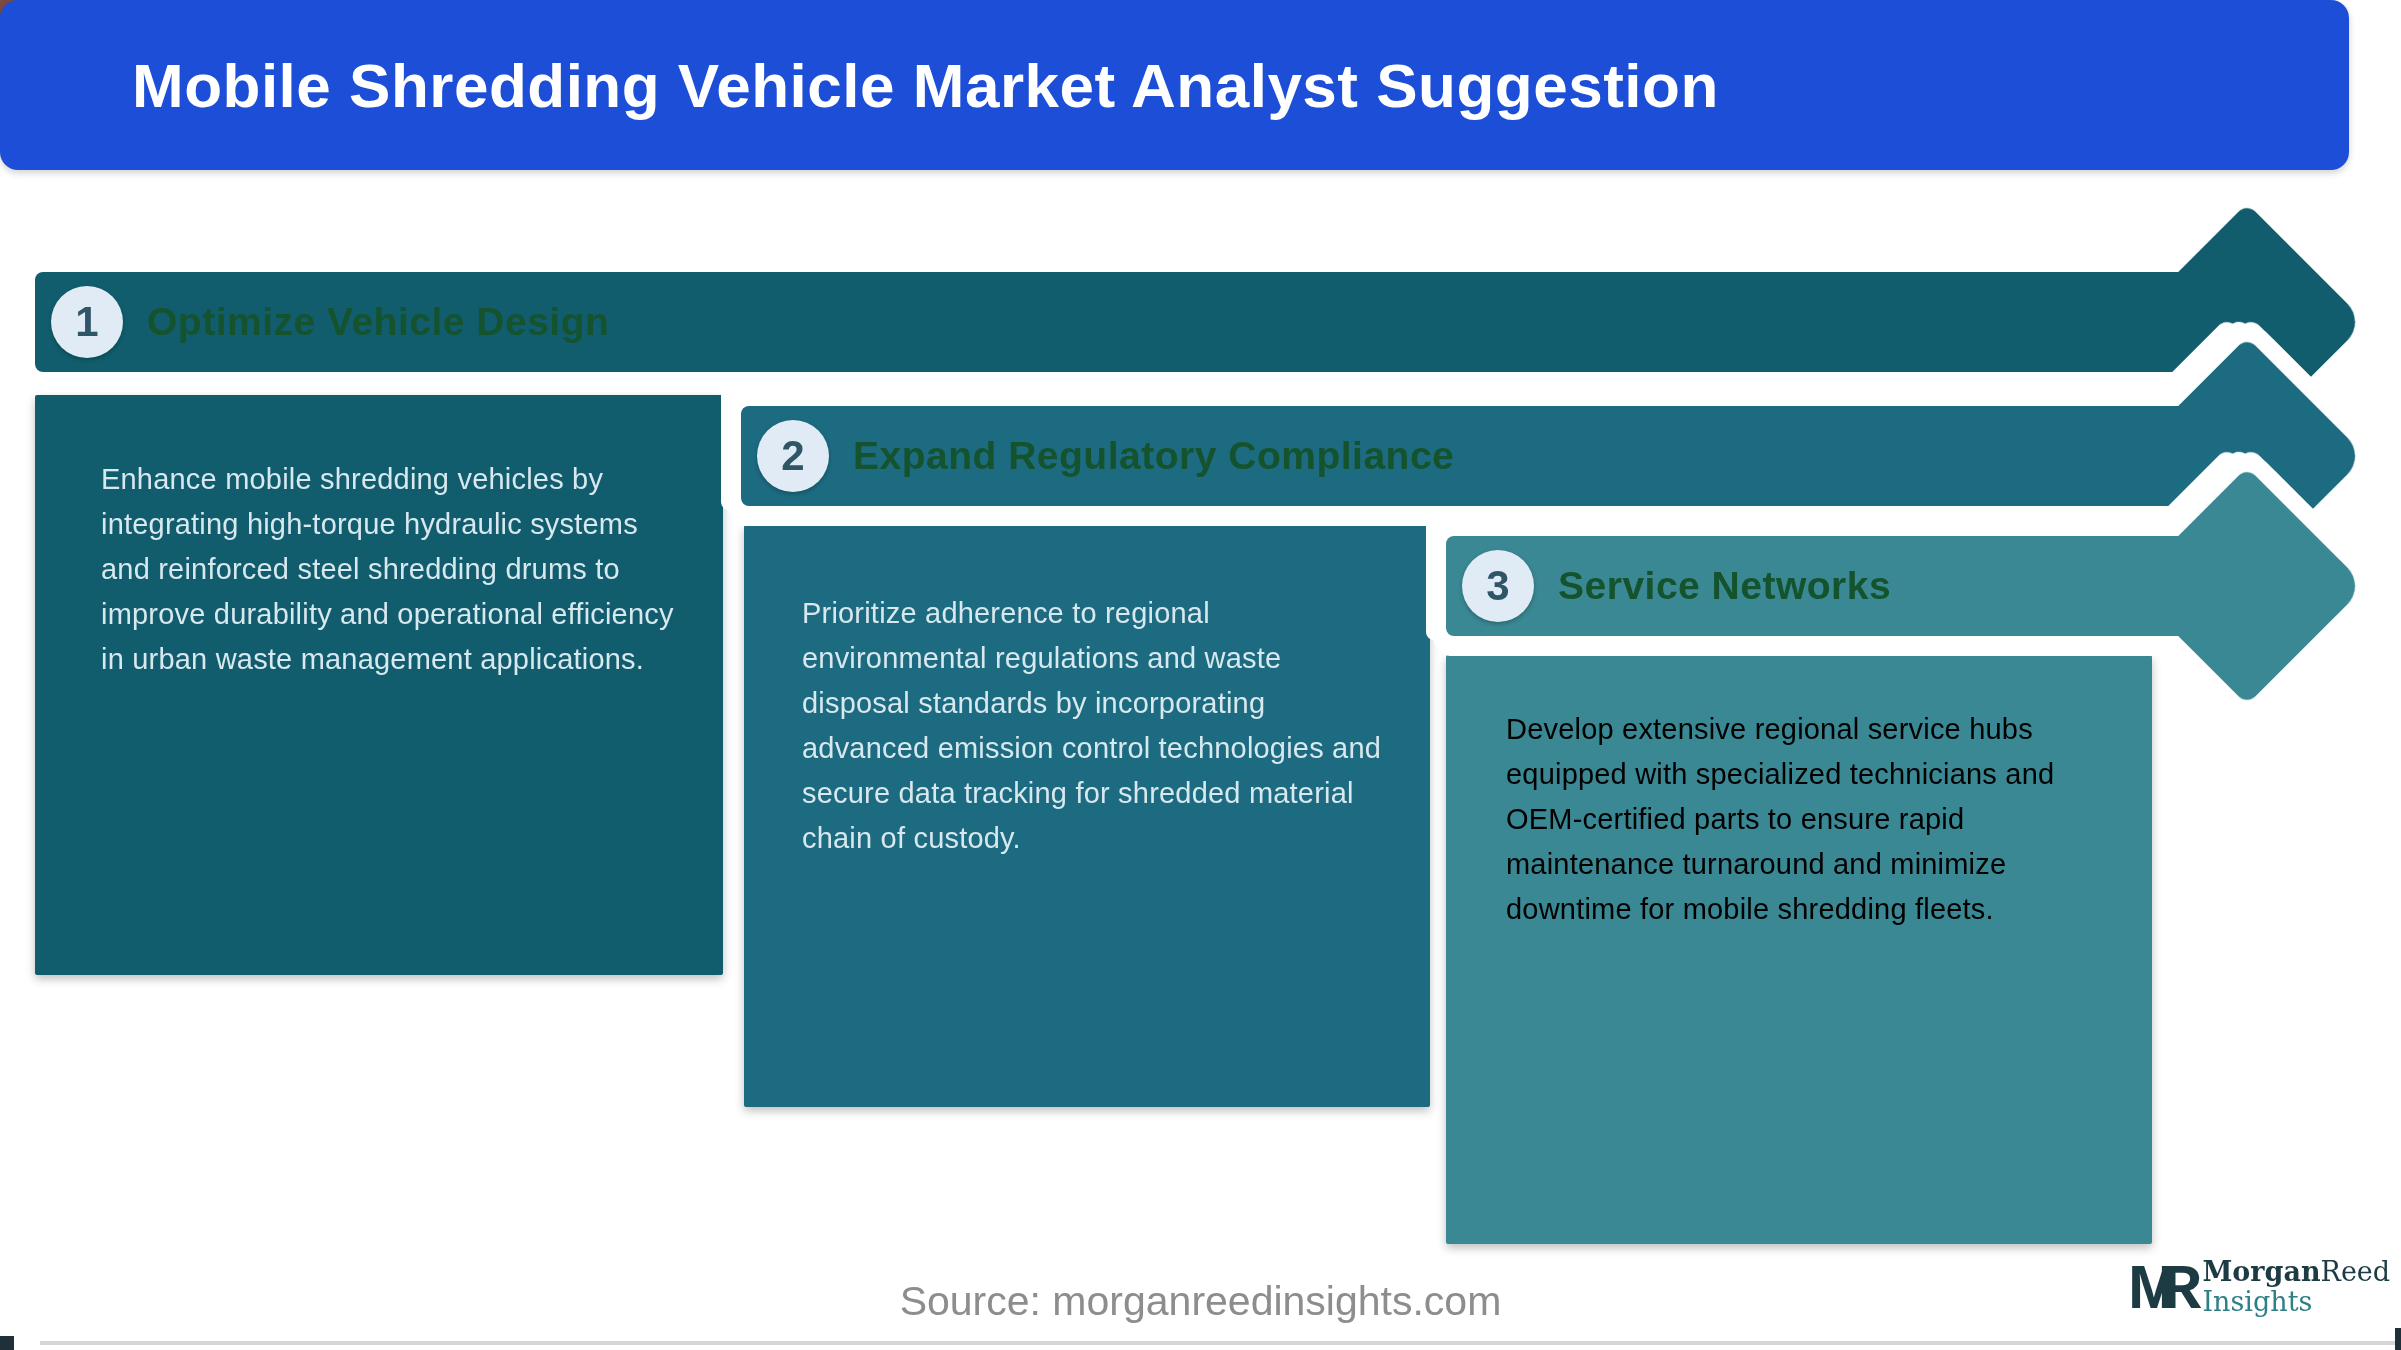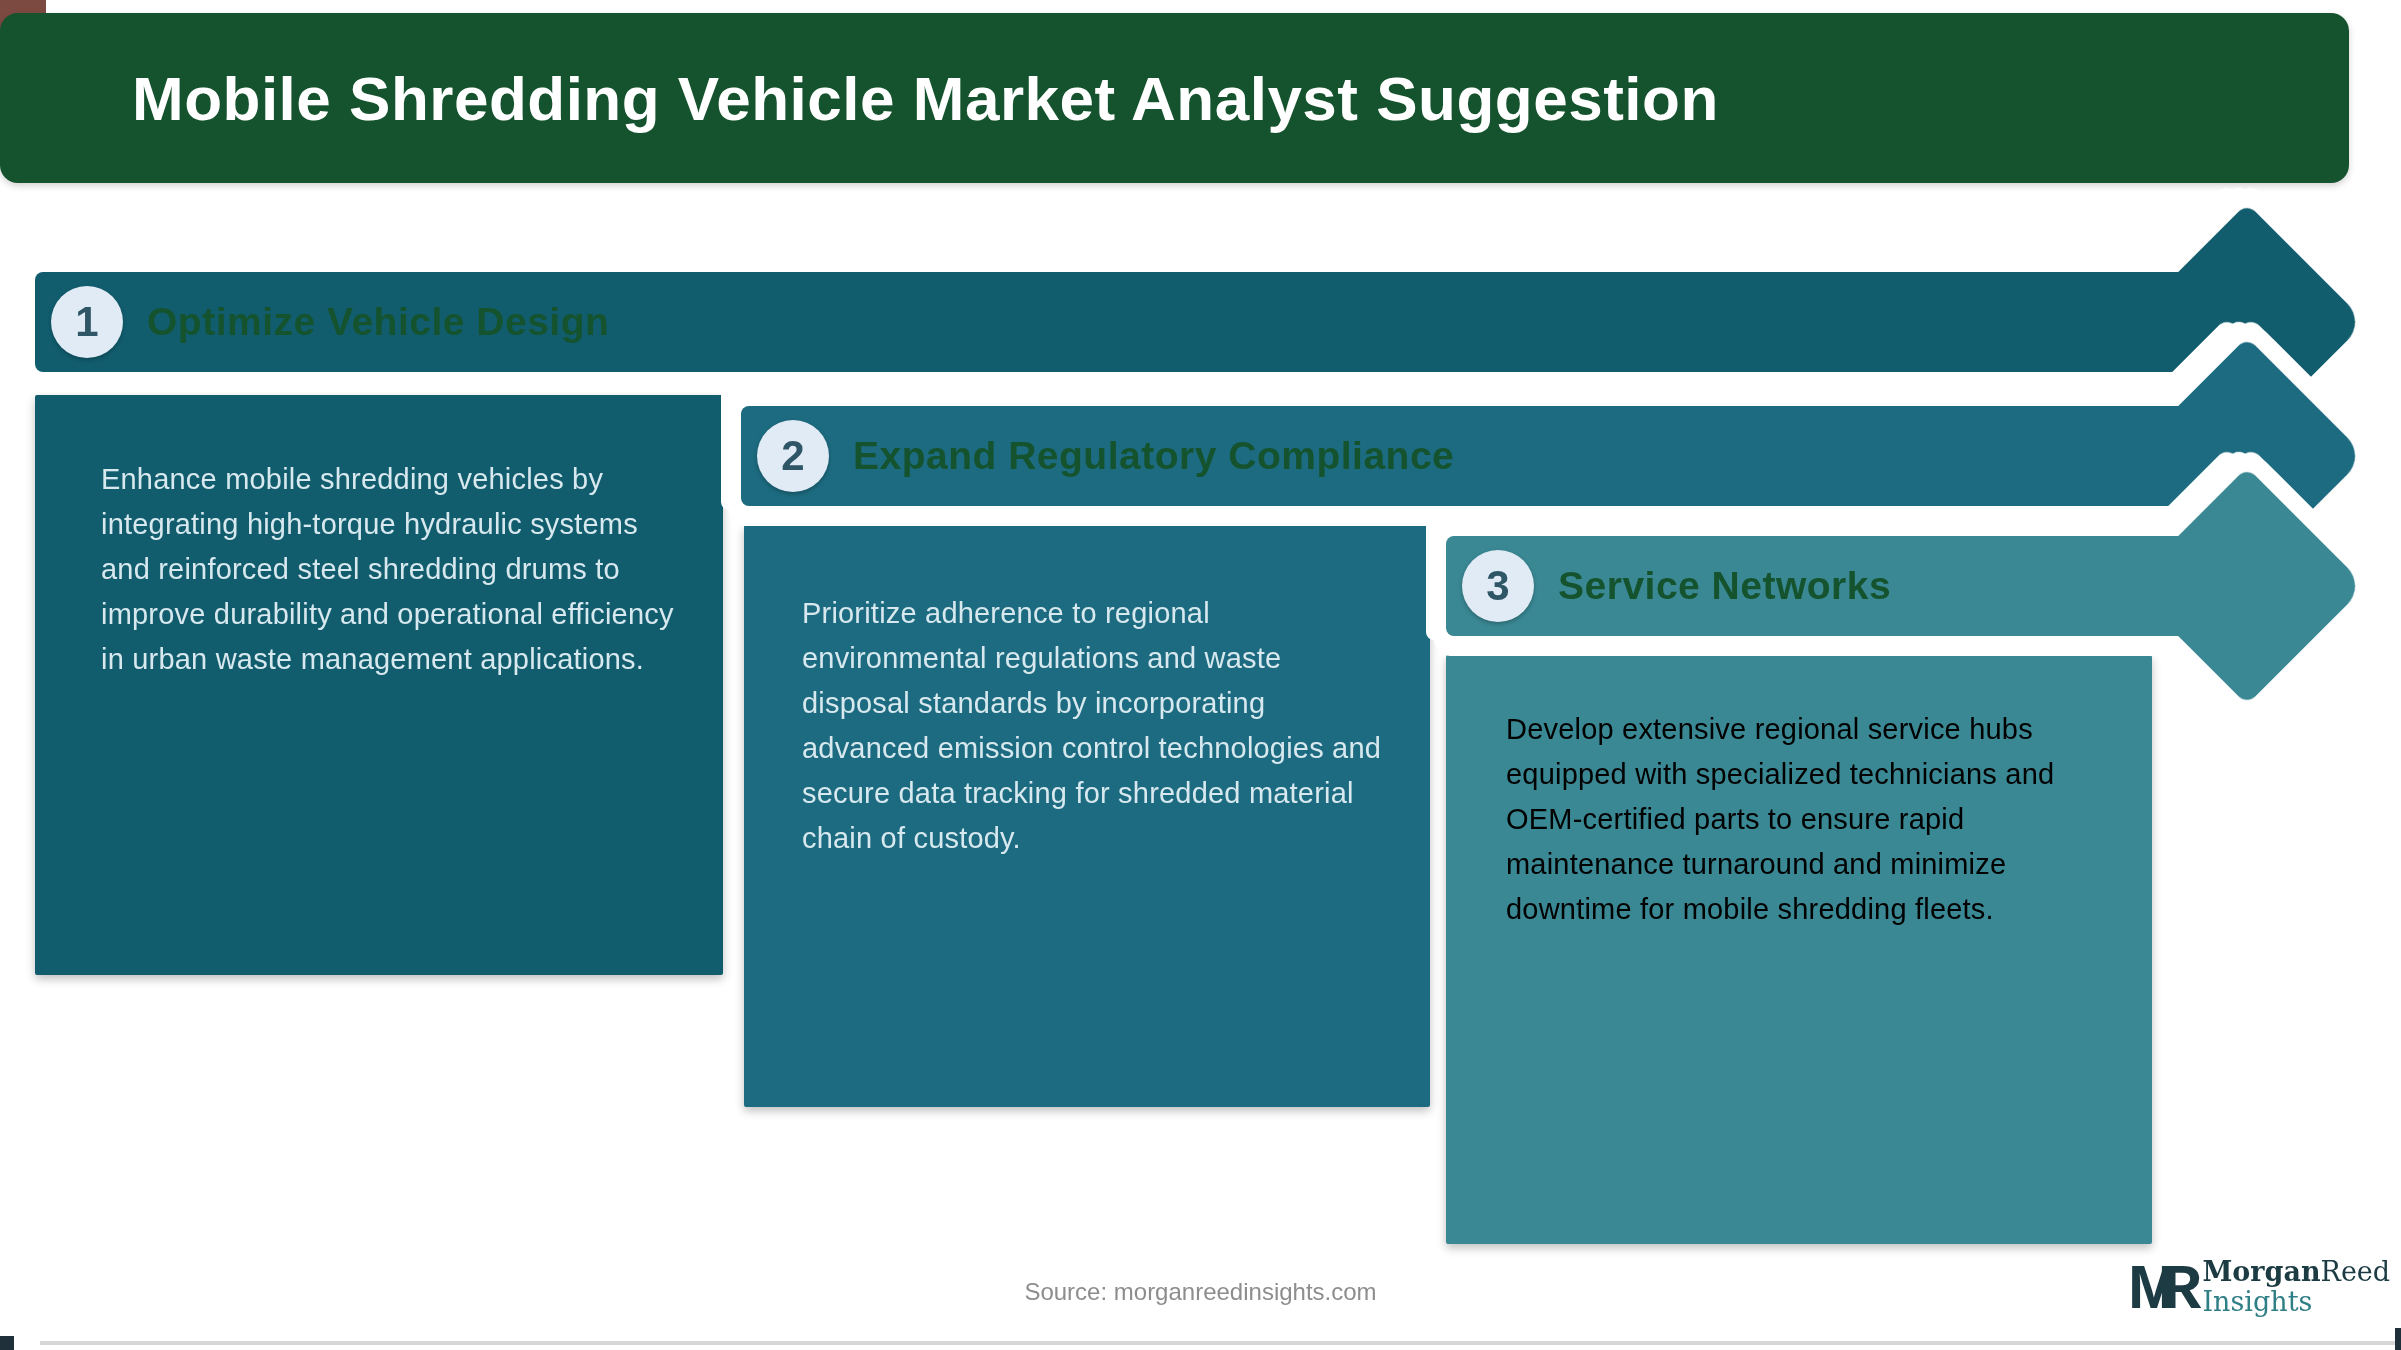--- a/index.html
+++ b/index.html
@@ -70,21 +70,21 @@
     box-shadow:0 4px 10px rgba(0,0,0,0.25);
     font-size:29px;line-height:45px;letter-spacing:0.2px;
   }
   .box1{left:35px;top:395px;width:688px;height:580px;padding:62px 42px 0 66px;}
   .box2{left:744px;top:525px;width:686px;height:582px;padding:66px 36px 0 58px;}
   .box3{left:1446px;top:655px;width:706px;height:589px;padding:52px 44px 0 60px;}
 
   
   .source{
     position:absolute;left:0;top:1278px;width:2401px;
-    text-align:center;font-size:24px;
+    text-align:center;font-size:41px;
   }
   .logo{
     position:absolute;left:2128px;top:1256px;
     display:flex;align-items:center;
   }
   .logo .monogram{
     font-size:62px;font-weight:800;letter-spacing:-4px;line-height:62px;
     display:flex;
   }
   .logo .monogram .r{margin-left:-18px;}
@@ -99,21 +99,21 @@
   .bottom-left-mark{position:absolute;left:0;top:1336px;width:14px;height:14px;}
   .bottom-right-mark{position:absolute;left:2395px;top:1328px;width:6px;height:22px;}
 </style>
 </head>
 <body>
 
 <div id="canvas">
 
   <div class="corner-accent" style="background-color: rgb(125, 74, 66);"></div>
 
-  <div class="header" style="background-color: #14532d; margin-top: 13px;">
+  <div class="header" style="background-color: #1d4ed8;">
     <div class="title">Mobile Shredding Vehicle Market Analyst Suggestion</div>
   </div>
 
   <div class="arrow arrow1">
     <div class="bar" style="background-color: rgb(17, 93, 110);"></div>
     <div class="head" style="background-color: rgb(17, 93, 110);"></div>
     <div class="badge" style="background-color: rgb(224, 235, 246); color: rgb(47, 86, 102);">1</div>
     <div class="heading">Optimize Vehicle Design</div>
   </div>
 

